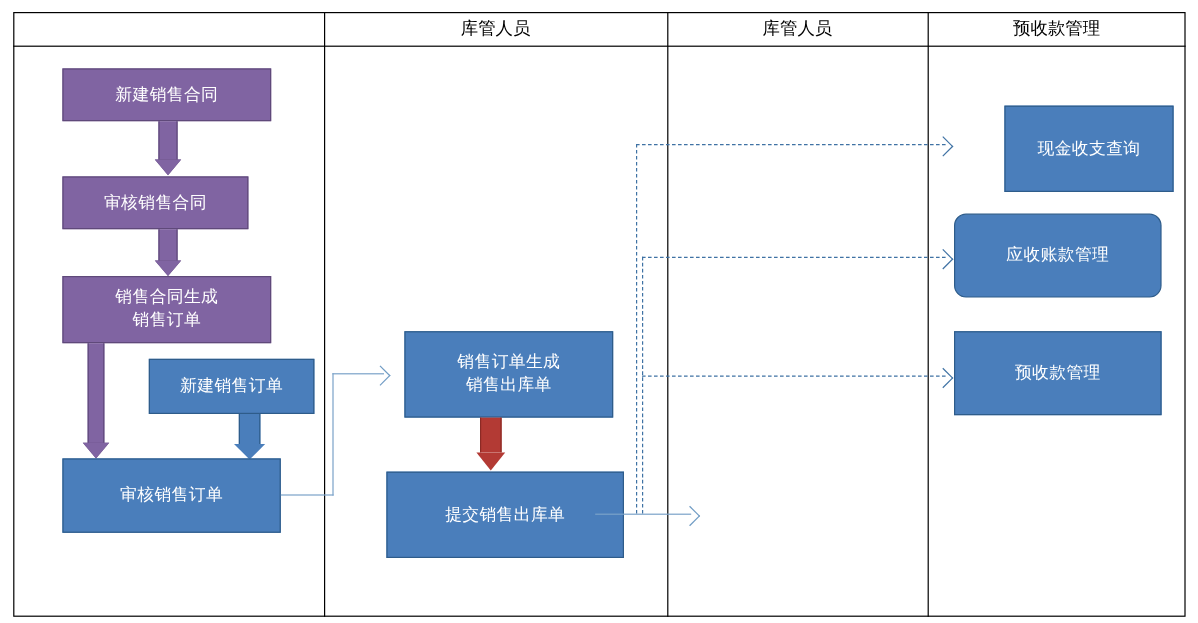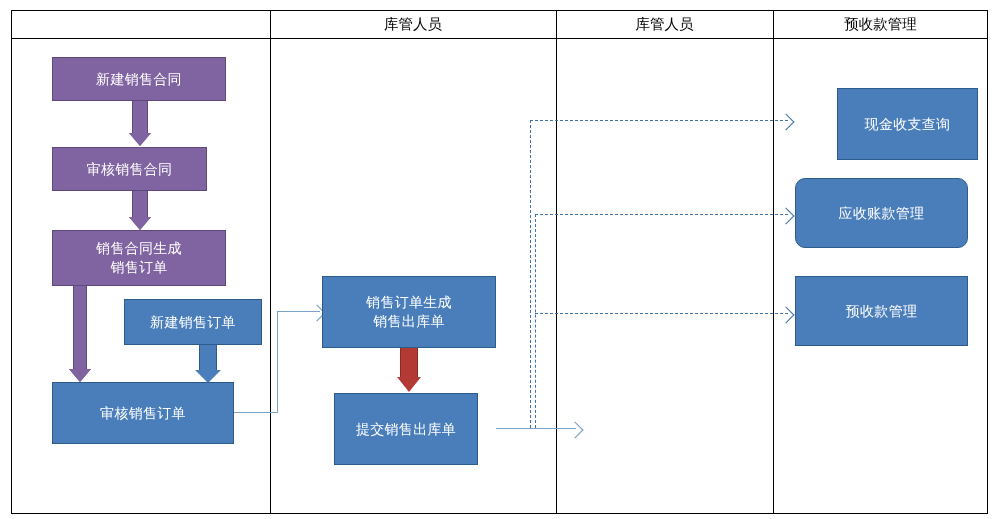--- a/index.html
+++ b/index.html
@@ -190,31 +190,31 @@
 
   <div class="node blue" style="left:52px; top:382px; width:182px; height:62px;justify-content:center;">
     <span class="lbl">审核销售订单</span>
   </div>
 
   <div class="conn h" style="left:234px; top:412px; width:44px;"></div>
   <div class="conn v" style="left:277px; top:311px; height:102px;"></div>
   <div class="conn h" style="left:277px; top:311px; width:43px;"></div>
   <div class="thin-head" style="left:311px; top:306.5px;"></div>
 
-  <div class="node blue" style="left:322px; top:276px; width:174px; height:72px;">
+  <div class="node blue" style="left:337px; top:276px; width:174px; height:72px;">
     <span class="lbl">销售订单生成
 销售出库单</span>
   </div>
 
   <div class="blockarrow ba-red" style="left:393px; top:348px; width:32px; height:44px;">
     <div class="shaft" style="width:16px; height:29px;"></div>
     <div class="head"></div>
   </div>
 
-  <div class="node blue" style="left:322px; top:393px; width:144px; height:72px;margin-left:12px;">
+  <div class="node blue" style="left:322px; top:393px; width:198px; height:72px;">
     <span class="lbl">提交销售出库单</span>
   </div>
 
   <div class="conn h" style="left:496px; top:428px; width:80px;"></div>
   <div class="thin-head" style="left:569px; top:423.5px;"></div>
 
 
   <div class="dash v" style="left:530px; top:120px;  height:308px;"></div>
   <div class="dash v" style="left:535px; top:214px;  height:214px;"></div>
 

